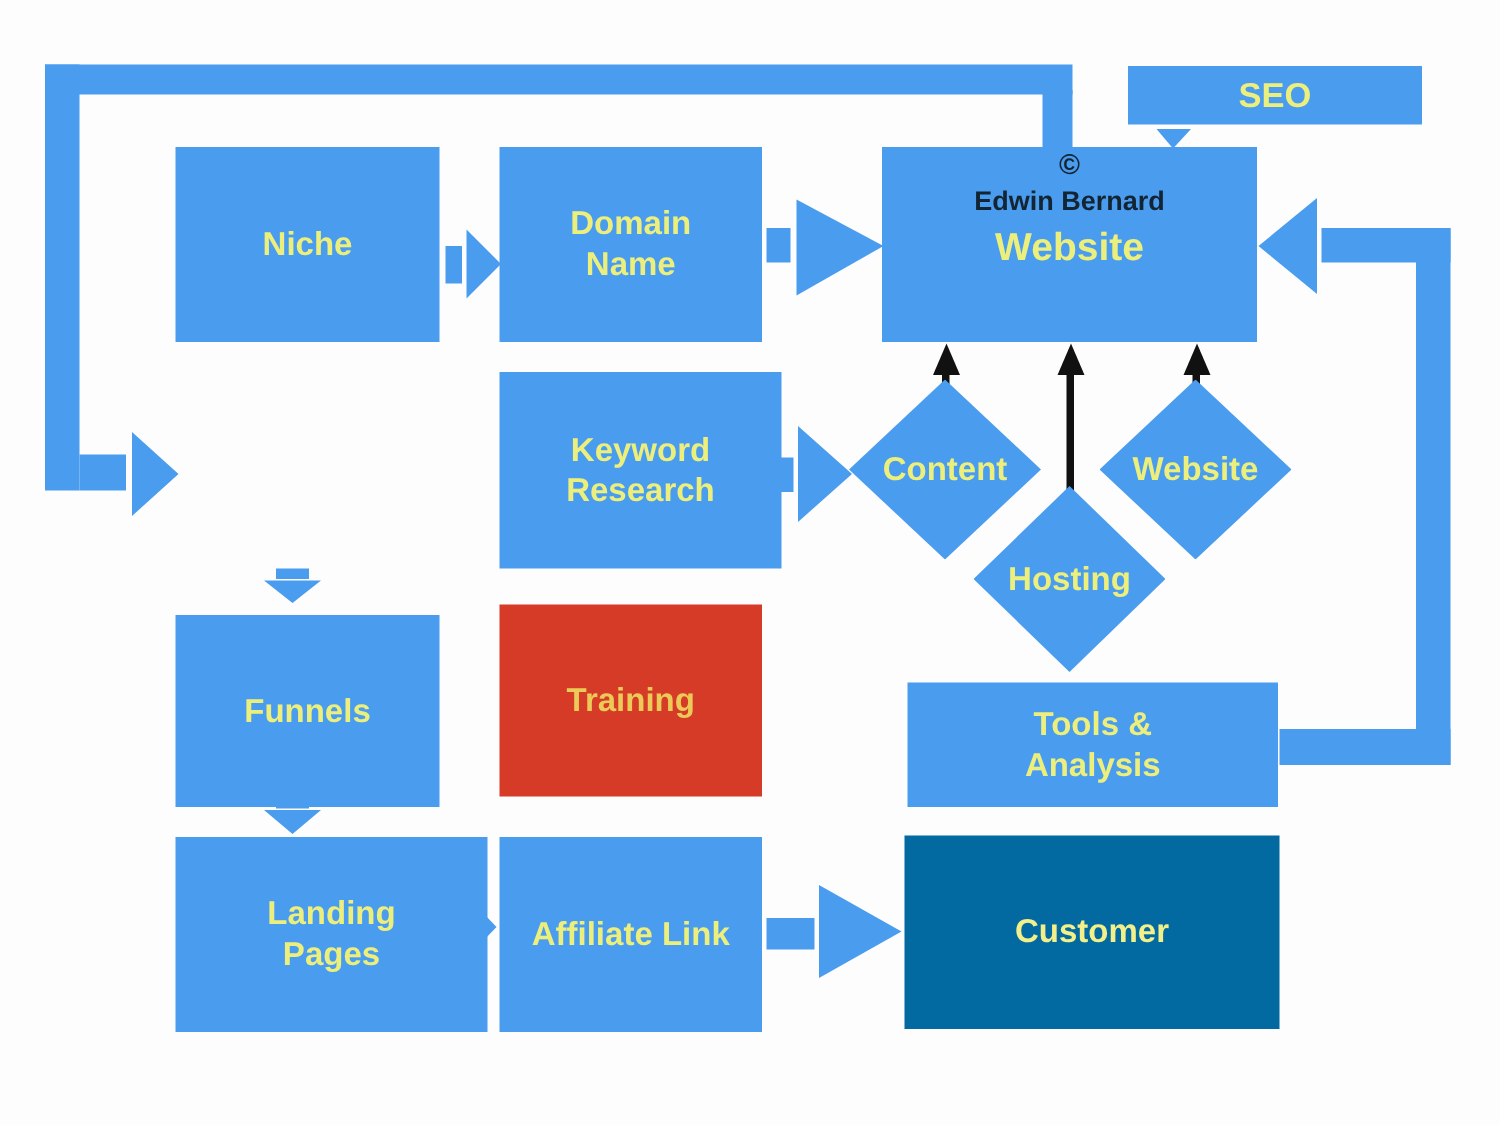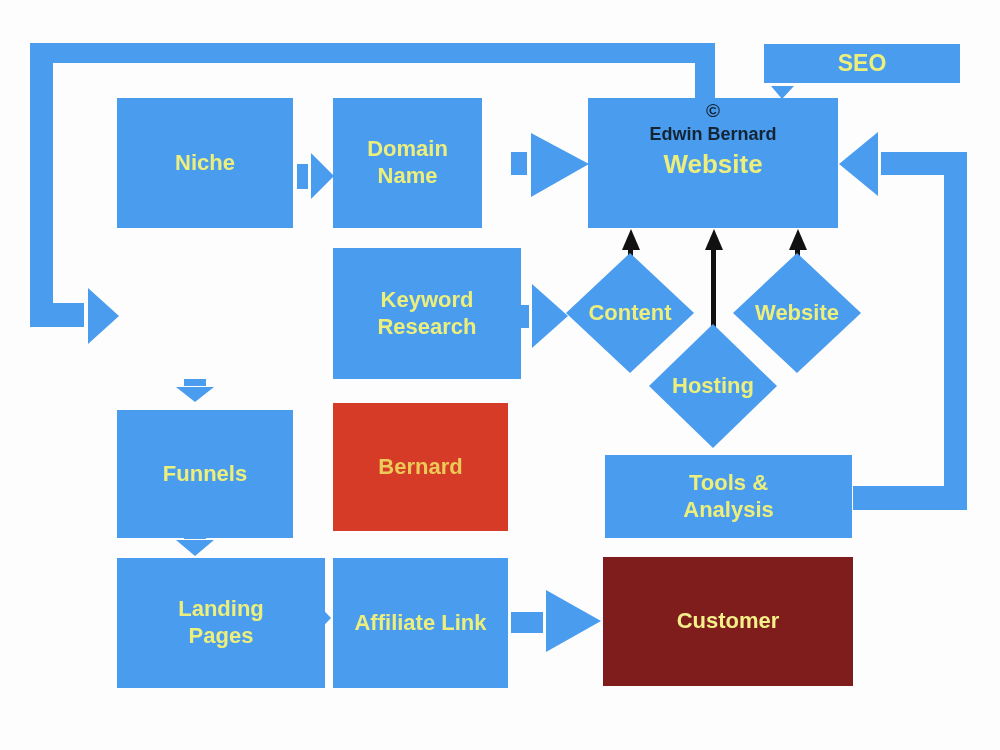--- a/index.html
+++ b/index.html
@@ -2,21 +2,21 @@
 <html><head>
 <meta charset="utf-8">
 <style>
   html,body{margin:0;padding:0;}
   body{font-family:"Liberation Sans",sans-serif;background:#ffffff;}
   #canvas{position:relative;width:1000px;height:750px;background:#fdfdfd;overflow:hidden;}
   #connector-layer{position:absolute;left:0;top:0;width:1000px;height:750px;z-index:1;}
   .node{position:absolute;display:flex;align-items:center;justify-content:center;z-index:2;box-sizing:border-box;text-align:center;}
   .blue{background:#4a9cef;}
   .red{background:#d53b27;}
-  .green{background:#7f1d1d;}
+  .green{background:#0369a1;}
   .lbl{font-weight:bold;font-size:22px;color:#edef7c;line-height:1.22;}
   .lbl-gold{color:#ecca58;}
   .lbl-pale{color:#f3f08a;}
   .w110{max-width:112px;}
   .w130{max-width:132px;}
   .w125{max-width:126px;}
   .diamond{clip-path:polygon(50% 0%,100% 50%,50% 100%,0% 50%);}
   .website-stack{display:flex;flex-direction:column;align-items:center;justify-content:flex-start;padding-top:5px;width:100%;height:100%;}
   .copyright{font-size:19px;font-weight:bold;color:#132433;line-height:1.1;}
   .author{font-size:18px;font-weight:bold;color:#132433;margin-top:3px;line-height:1.2;}
@@ -65,29 +65,29 @@
     <polygon points="546,590 601,621 546,652" fill="#4a9cef"></polygon>
 
     <rect x="628" y="247" width="5" height="10" fill="#111111"></rect>
     <polygon points="622,250 640,250 631,229" fill="#111111"></polygon>
     <rect x="711" y="247" width="5" height="82" fill="#111111"></rect>
     <polygon points="705,250 723,250 714,229" fill="#111111"></polygon>
     <rect x="795" y="247" width="5" height="10" fill="#111111"></rect>
     <polygon points="789,250 807,250 798,229" fill="#111111"></polygon>
   </svg>
 
-  <div class="node blue" style="left:752px;top:44px;width:196px;height:39px;margin-left:12px;">
+  <div class="node blue" style="left:752px;top:44px;width:196px;height:39px;">
     <span class="lbl seo-lbl">SEO</span>
   </div>
 
   <div class="node blue" style="left:117px;top:98px;width:176px;height:130px;">
     <span class="lbl">Niche</span>
   </div>
 
-  <div class="node blue" style="left:333px;top:98px;width:149px;height:130px;">
+  <div class="node blue" style="left:333px;top:98px;width:175px;height:130px;">
     <span class="lbl w110">Domain Name</span>
   </div>
 
   <div class="node blue" style="left:588px;top:98px;width:250px;height:130px;">
     <div class="website-stack">
       <span class="copyright">©</span>
       <span class="author">Edwin Bernard</span>
       <span class="website-title">Website</span>
     </div>
   </div>
@@ -107,21 +107,21 @@
 
   <div class="node blue diamond" style="left:649px;top:324px;width:128px;height:124px;">
     <span class="lbl">Hosting</span>
   </div>
 
   <div class="node blue" style="left:117px;top:410px;width:176px;height:128px;">
     <span class="lbl">Funnels</span>
   </div>
 
   <div class="node red" style="left:333px;top:403px;width:175px;height:128px;">
-    <span class="lbl lbl-gold">Bernard</span>
+    <span class="lbl lbl-gold">Training</span>
   </div>
 
   <div class="node blue" style="left:605px;top:455px;width:247px;height:83px;">
     <span class="lbl w125">Tools &amp; Analysis</span>
   </div>
 
   <div class="node blue" style="left:117px;top:558px;width:208px;height:130px;">
     <span class="lbl w110">Landing Pages</span>
   </div>
 

